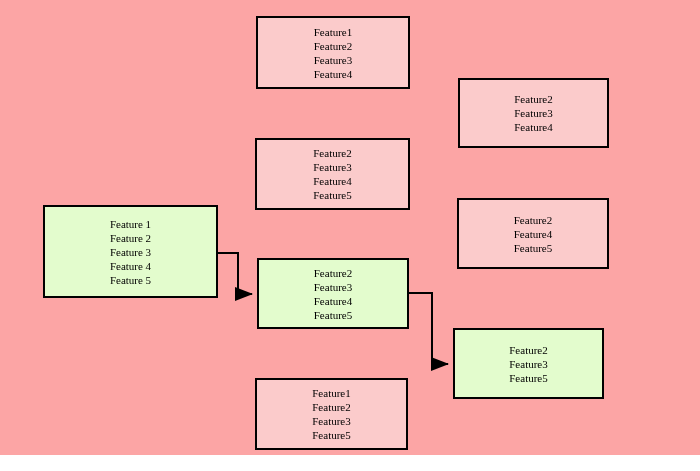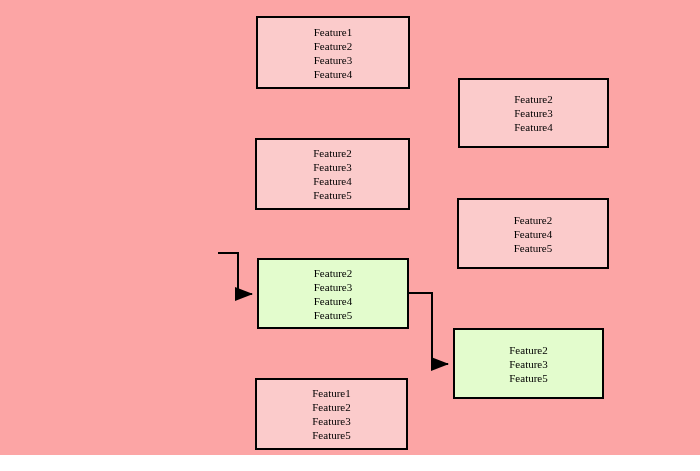--- a/index.html
+++ b/index.html
@@ -64,20 +64,27 @@
     <div class="line">Feature4</div>
   </div>
 
   <div class="box" style="left: 255px; top: 138px; width: 155px; height: 72px; background: rgb(251, 203, 203);">
     <div class="line">Feature2</div>
     <div class="line">Feature3</div>
     <div class="line">Feature4</div>
     <div class="line">Feature5</div>
   </div>
 
+  <div class="box" style="left: 43px; top: 205px; width: 175px; height: 93px; background: rgb(227, 252, 205);">
+    <div class="line">Feature 1</div>
+    <div class="line">Feature 2</div>
+    <div class="line">Feature 3</div>
+    <div class="line">Feature 4</div>
+    <div class="line">Feature 5</div>
+  </div>
 
   <div class="box" style="left: 257px; top: 258px; width: 152px; height: 71px; background: rgb(227, 252, 205);">
     <div class="line">Feature2</div>
     <div class="line">Feature3</div>
     <div class="line">Feature4</div>
     <div class="line">Feature5</div>
   </div>
 
   <div class="box" style="left: 457px; top: 198px; width: 152px; height: 71px; background: rgb(251, 203, 203);">
     <div class="line">Feature2</div>

